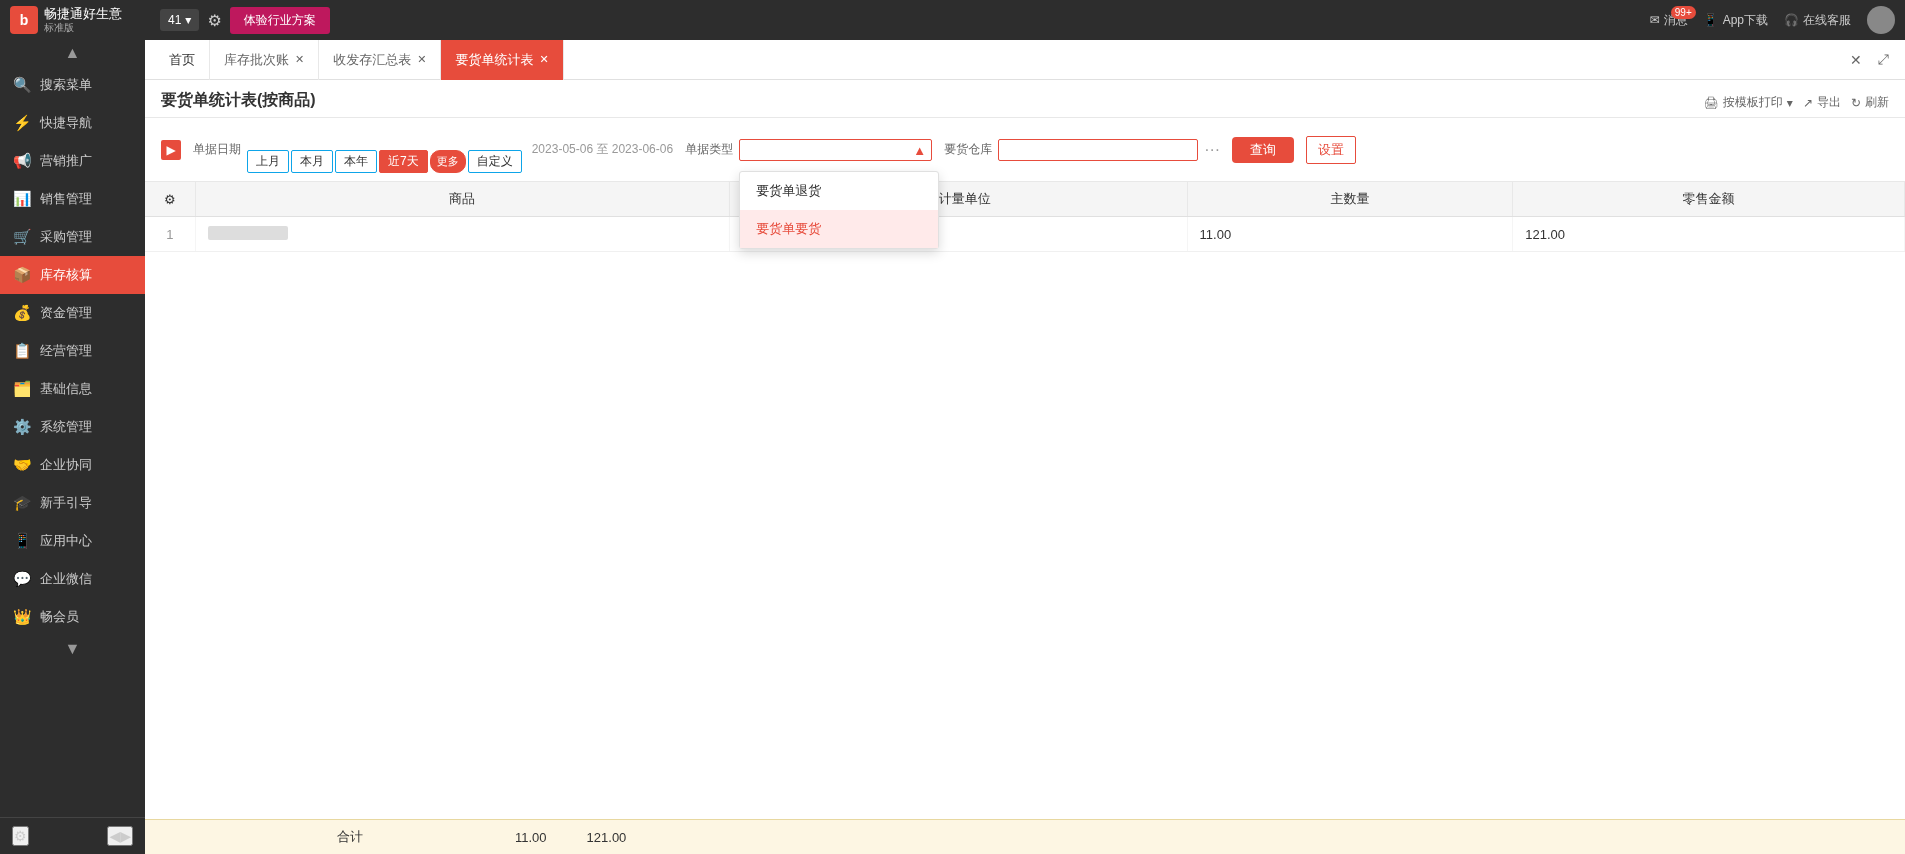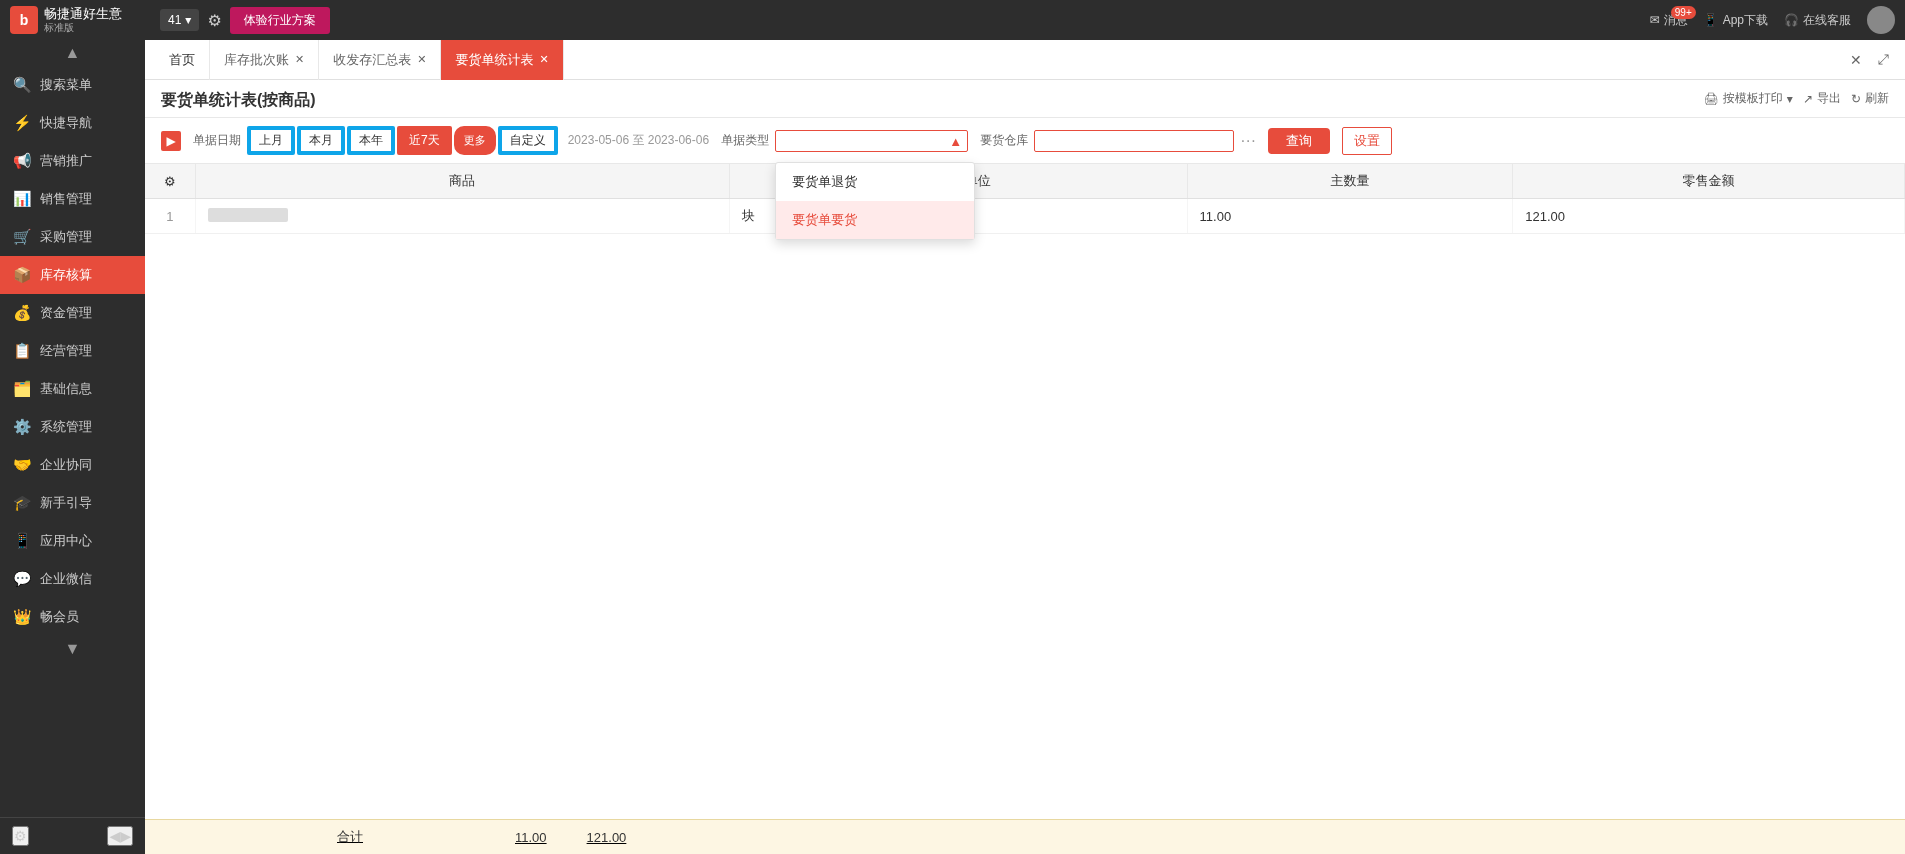--- a/index.html
+++ b/index.html
@@ -45,31 +45,31 @@
     .tab.active { background: #e74c3c; color: #fff; }
     .tab .close { font-size: 11px; cursor: pointer; }
     .tab-home { color: #333; }
     .tabs-actions { margin-left: auto; display: flex; align-items: center; gap: 4px; }
     .tabs-action-btn { background: none; border: none; cursor: pointer; font-size: 14px; color: #666; padding: 2px 6px; }
 
     
     .page-content { flex: 1; overflow: hidden; display: flex; flex-direction: column; padding: 0; }
 
     
-    .page-header { display: flex; align-items: flex-start; justify-content: space-between; padding: 10px 16px 6px 16px; background: #fff; border-bottom: 1px solid #e8e8e8; }
+    .page-header { display: flex; align-items: flex-end; justify-content: space-between; padding: 10px 16px 6px 16px; background: #fff; border-bottom: 1px solid #e8e8e8; }
     .page-title { font-size: 16px; font-weight: bold; color: #333; }
     .page-actions { display: flex; align-items: center; gap: 10px; }
     .action-btn { display: flex; align-items: center; gap: 4px; color: #666; cursor: pointer; font-size: 12px; border: none; background: none; }
 
     
     .filter-bar { background: #fff; padding: 8px 16px; border-bottom: 1px solid #e8e8e8; display: flex; align-items: center; gap: 12px; flex-wrap: wrap; flex-shrink: 0; }
     .filter-group { display: flex; align-items: center; gap: 6px; }
     .filter-label { color: #666; font-size: 12px; white-space: nowrap; }
     .date-btns { display: flex; gap: 2px; }
-    .date-btn { border: 4px solid #0ea5e9; background: #fff; padding: 2px 8px; cursor: pointer; font-size: 12px; border-radius: 2px; color: #333; }
+    .date-btn { border: 1px solid #0ea5e9; background: #fff; padding: 2px 8px; cursor: pointer; font-size: 12px; border-radius: 2px; color: #333; margin-top: 24px; }
     .date-btn.active { background: #e74c3c; color: #fff; border-color: #e74c3c; }
     .date-btn.more { background: #e74c3c; color: #fff; border-color: #e74c3c; border-radius: 10px; font-size: 11px; padding: 2px 6px; text-align: center; }
     .date-range { font-size: 12px; color: #999; margin-left: 4px; }
     .filter-select { position: relative; display: inline-block; }
     .filter-select-input { border: 1px solid #e74c3c; padding: 3px 28px 3px 8px; font-size: 12px; border-radius: 2px; min-width: 180px; appearance: none; cursor: pointer; background: #fff; color: #333; }
     .filter-select-arrow { position: absolute; right: 6px; top: 50%; transform: translateY(-50%); color: #e74c3c; pointer-events: none; }
     .filter-more { color: #999; cursor: pointer; font-size: 16px; }
     .query-btn { background: #e74c3c; color: #fff; border: none; padding: 4px 18px; border-radius: 4px; cursor: pointer; font-size: 13px; }
     .settings-btn { border: 1px solid #e74c3c; color: #e74c3c; background: #fff; padding: 4px 11px; border-radius: 2px; cursor: pointer; font-size: 13px; }
     .dropdown-menu { position: absolute; top: 30px; left: 0; background: #fff; border: 1px solid #e0e0e0; border-radius: 3px; box-shadow: 0 4px 12px rgba(0,0,0,0.15); z-index: 200; min-width: 200px; }
@@ -79,21 +79,21 @@
     
     .table-area { flex: 1; overflow: auto; background: #fff; }
     table { width: 100%; border-collapse: collapse; }
     thead th { background: #f5f5f5; border-bottom: 1px solid #e0e0e0; border-right: 1px solid #e8e8e8; padding: 8px 12px; font-size: 13px; color: #333; font-weight: normal; text-align: center; white-space: nowrap; }
     thead th:first-child { width: 50px; text-align: center; }
     tbody td { border-bottom: 1px solid #f0f0f0; border-right: 1px solid #f5f5f5; padding: 8px 12px; font-size: 13px; color: #333; }
     tbody td:first-child { text-align: center; color: #999; }
     .cell-blurred { display: inline-block; background: #ddd; border-radius: 2px; width: 80px; height: 14px; }
 
     
-    .table-footer { background: #fdf6e3; border-top: 1px solid #e8d8a0; padding: 8px 12px; display: flex; align-items: center; flex-shrink: 0; text-decoration: underline; }
+    .table-footer { background: #fdf6e3; border-top: 1px solid #e8d8a0; padding: 8px 12px; display: flex; align-items: center; flex-shrink: 0; }
     .footer-label { padding: 0 12px; font-size: 13px; color: #333; }
     .footer-val { padding: 0 20px; font-size: 13px; color: #333; }
 
     
     .sidebar-scroll { display: flex; justify-content: center; padding: 4px; }
     .scroll-btn { background: none; border: none; color: #999; cursor: pointer; font-size: 16px; }
   </style>
 </head>
 <body>
 

